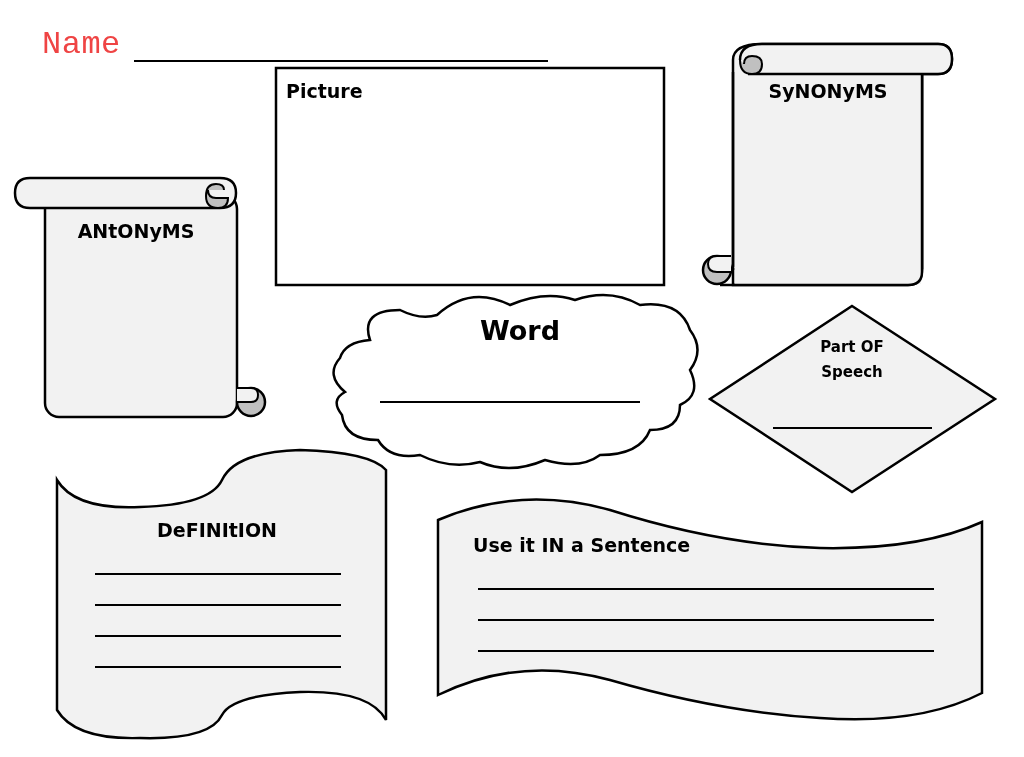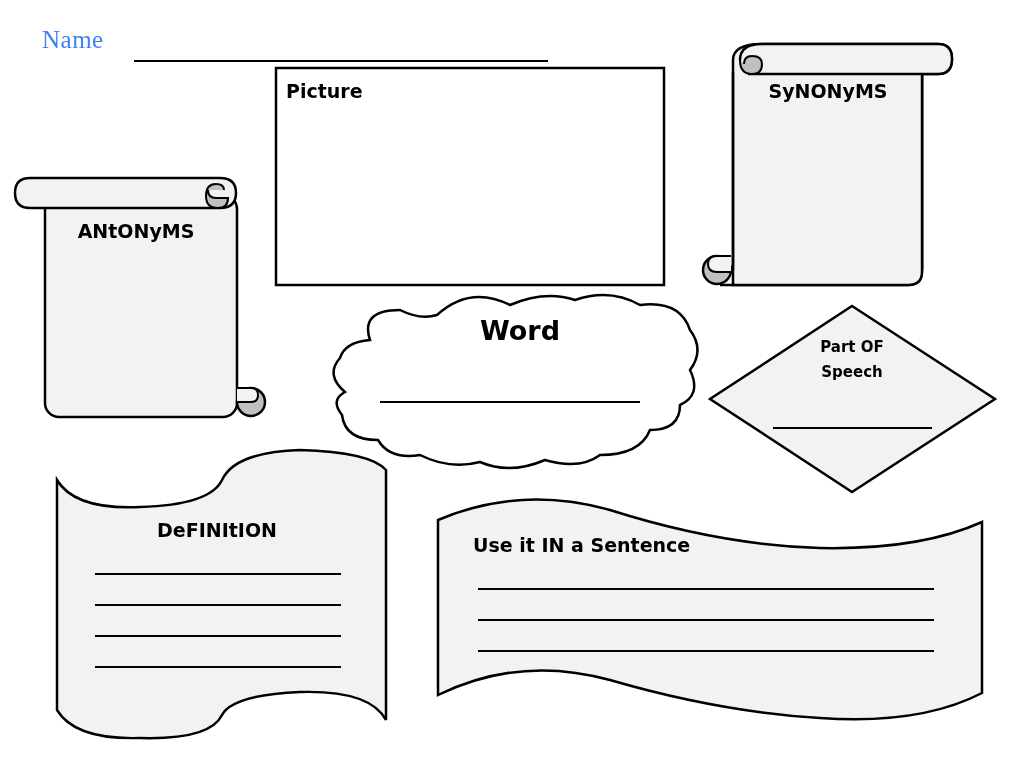--- a/index.html
+++ b/index.html
@@ -1,20 +1,20 @@
 <!DOCTYPE html>
 <html><head>
 <meta charset="utf-8">
 <style>
   html, body { margin: 0; padding: 0; background: #ffffff; }
   body { width: 1024px; height: 757px; position: relative; overflow: hidden;
          font-family: "DejaVu Sans", sans-serif; }
   #stage { position: absolute; left: 0; top: 0; }
-  .name-label { position: absolute; left: 42px; top: 26px; font-family: Liberation Serif, serif;
-                font-size: 25px; color: #3b82f6; letter-spacing: 0.5px; }
+  .name-label { position: absolute; left: 42px; top: 26px; font-family: Liberation Mono, monospace;
+                font-size: 32px; color: #ef4444; letter-spacing: 0.5px; }
   .lbl { font-family: "DejaVu Sans", sans-serif; font-weight: bold; fill: #000; }
 </style>
 </head>
 <body>
 
 <div class="name-label">
   <span>Name</span>
 </div>
 
 <svg id="stage" width="1024" height="757" viewBox="0 0 1024 757" xmlns="http://www.w3.org/2000/svg">

